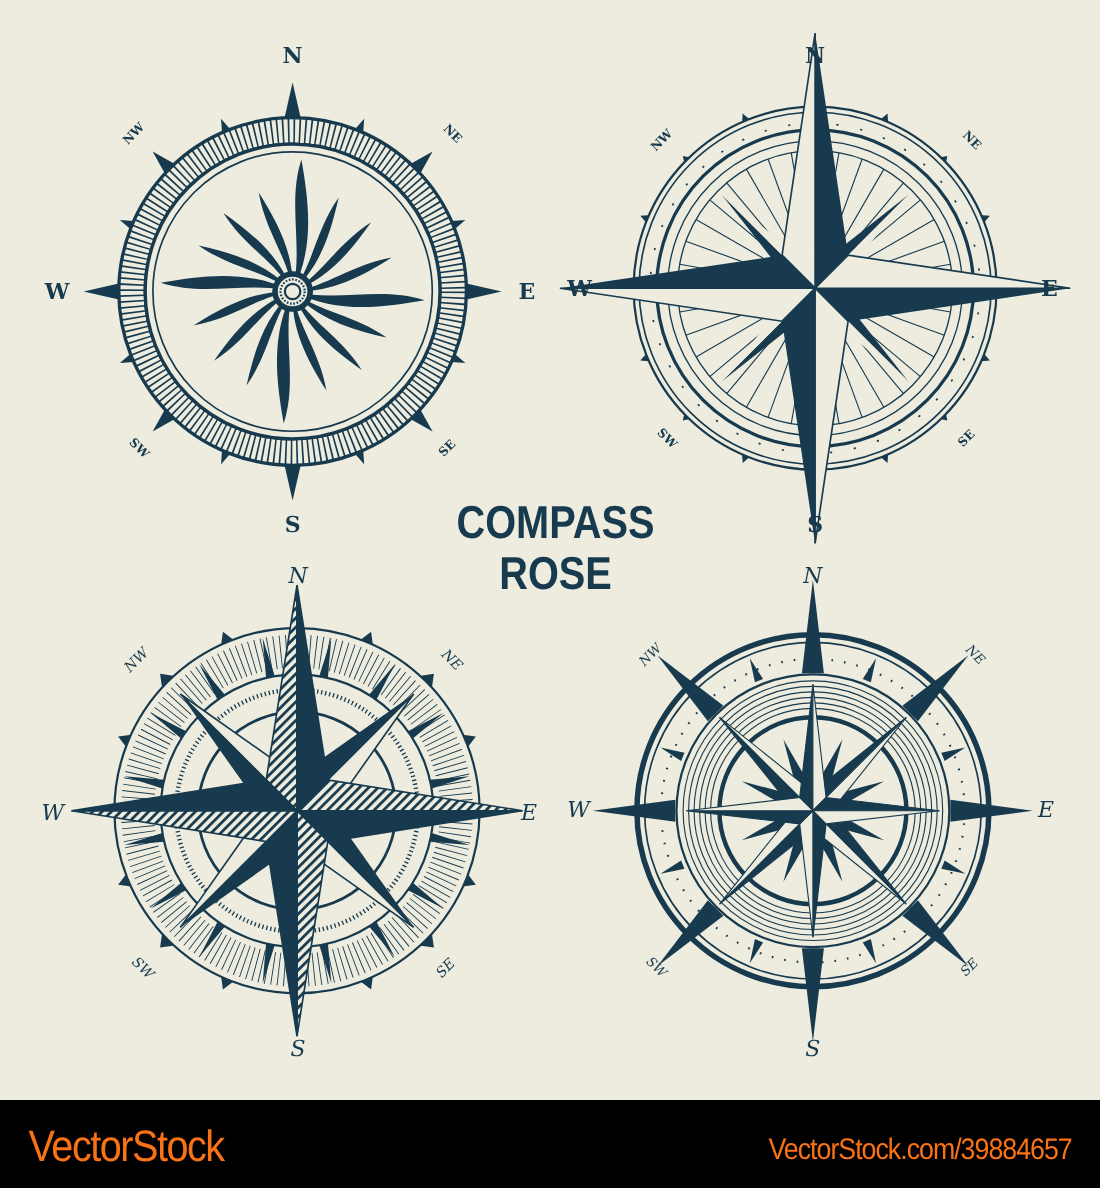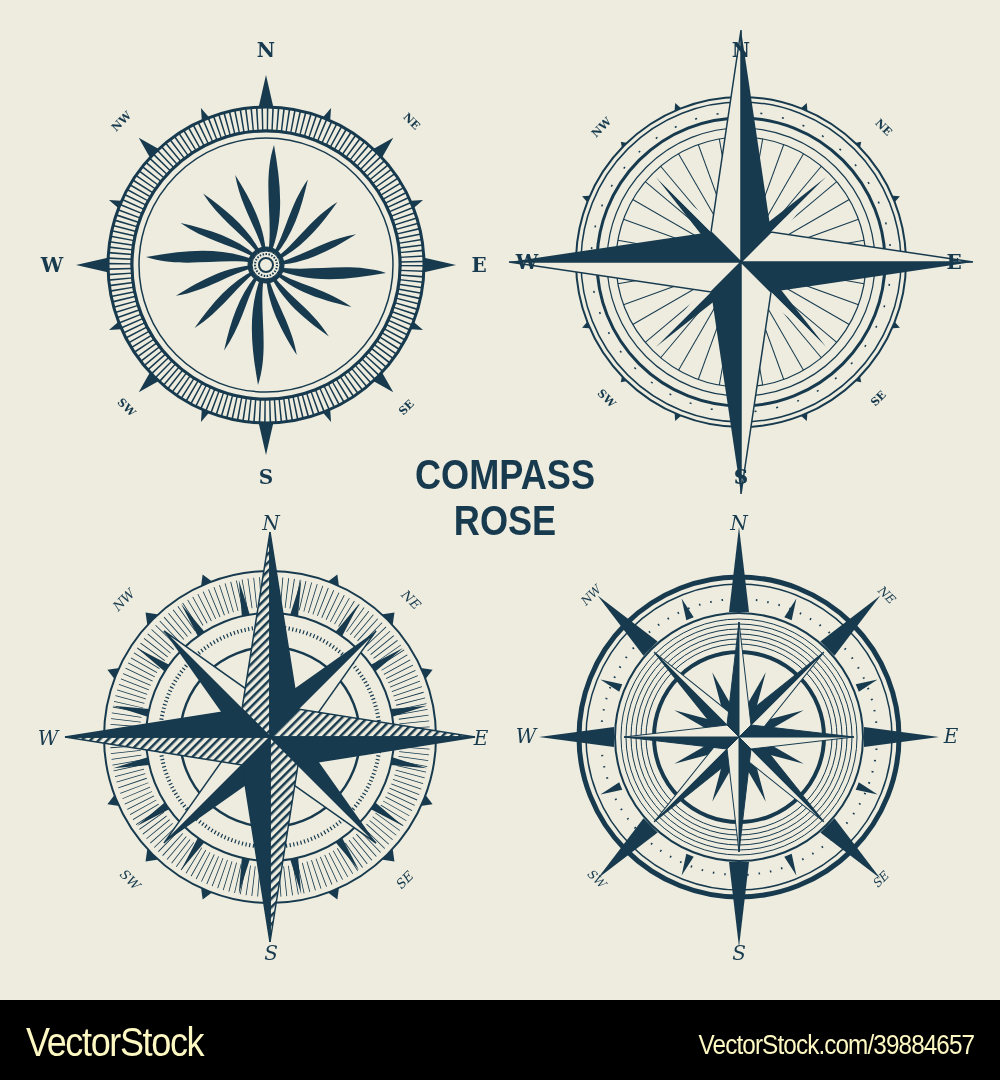--- a/index.html
+++ b/index.html
@@ -1,21 +1,21 @@
 <!DOCTYPE html>
 <html><head>
 <meta charset="utf-8">
 <style>
   html, body { margin:0; padding:0; }
   body { width:1000px; height:1080px; background:#edecdf; position:relative; overflow:hidden; font-family:"Liberation Sans", sans-serif; }
   .canvas { position:absolute; left:0; top:0; width:1000px; height:1000px; background:#edecdf; }
   svg.art { position:absolute; left:0; top:0; }
   .title { position:absolute; left:380px; top:452px; width:250px; text-align:center; color:#173a4e; font-family:"Liberation Sans", sans-serif; font-weight:bold; font-size:42px; line-height:46px; letter-spacing:0px; transform:scaleX(0.86); transform-origin:center; }
   .title div { display:block; }
-  .footer { position:absolute; left:0; top:1000px; width:1000px; height:80px; background:#000; color:#fef9c3; }
+  .footer { position:absolute; left:0; top:1000px; width:1000px; height:80px; background:#000; color:#f97316; }
   .footer .brand { position:absolute; left:26px; top:20px; font-size:40px; letter-spacing:-1.5px; font-family:"Liberation Sans", sans-serif; transform:scaleX(0.9); transform-origin:left; }
   .footer .url { position:absolute; right:26px; top:30px; font-size:27px; letter-spacing:-1px; font-family:"Liberation Sans", sans-serif; transform:scaleX(0.9); transform-origin:right; }
   .lbl { font-family:"DejaVu Serif", serif; fill:#173a4e; font-weight:bold; }
   .lbl-i { font-family:"DejaVu Serif", serif; fill:#173a4e; font-style:italic; }
 </style>
 </head>
 <body>
 
 <div class="canvas">
   <svg class="art" width="1000" height="1000" viewBox="0 0 1000 1000">

